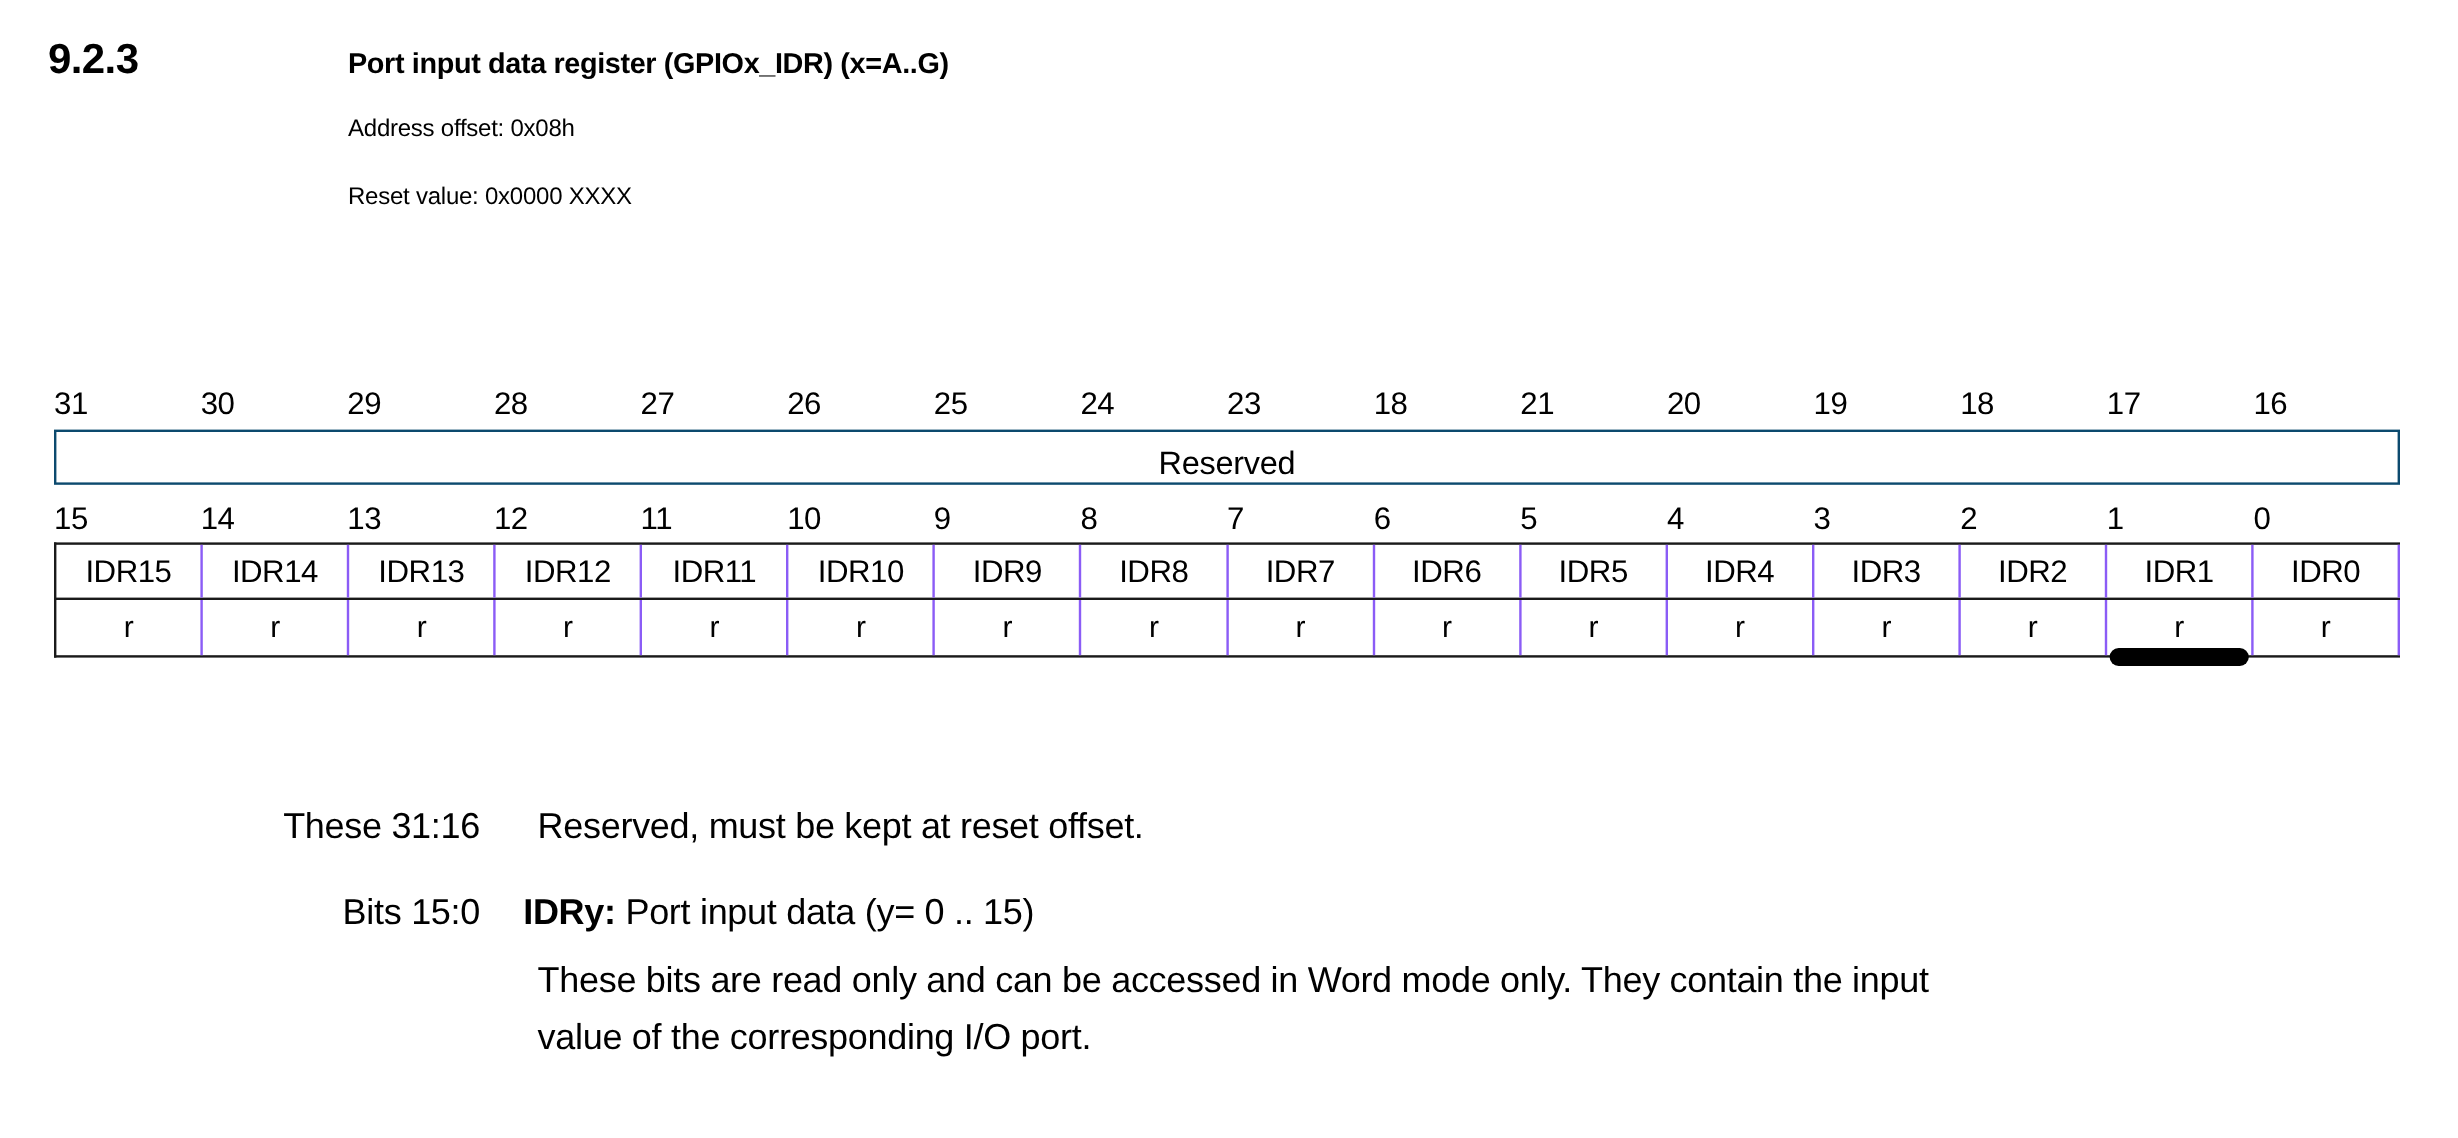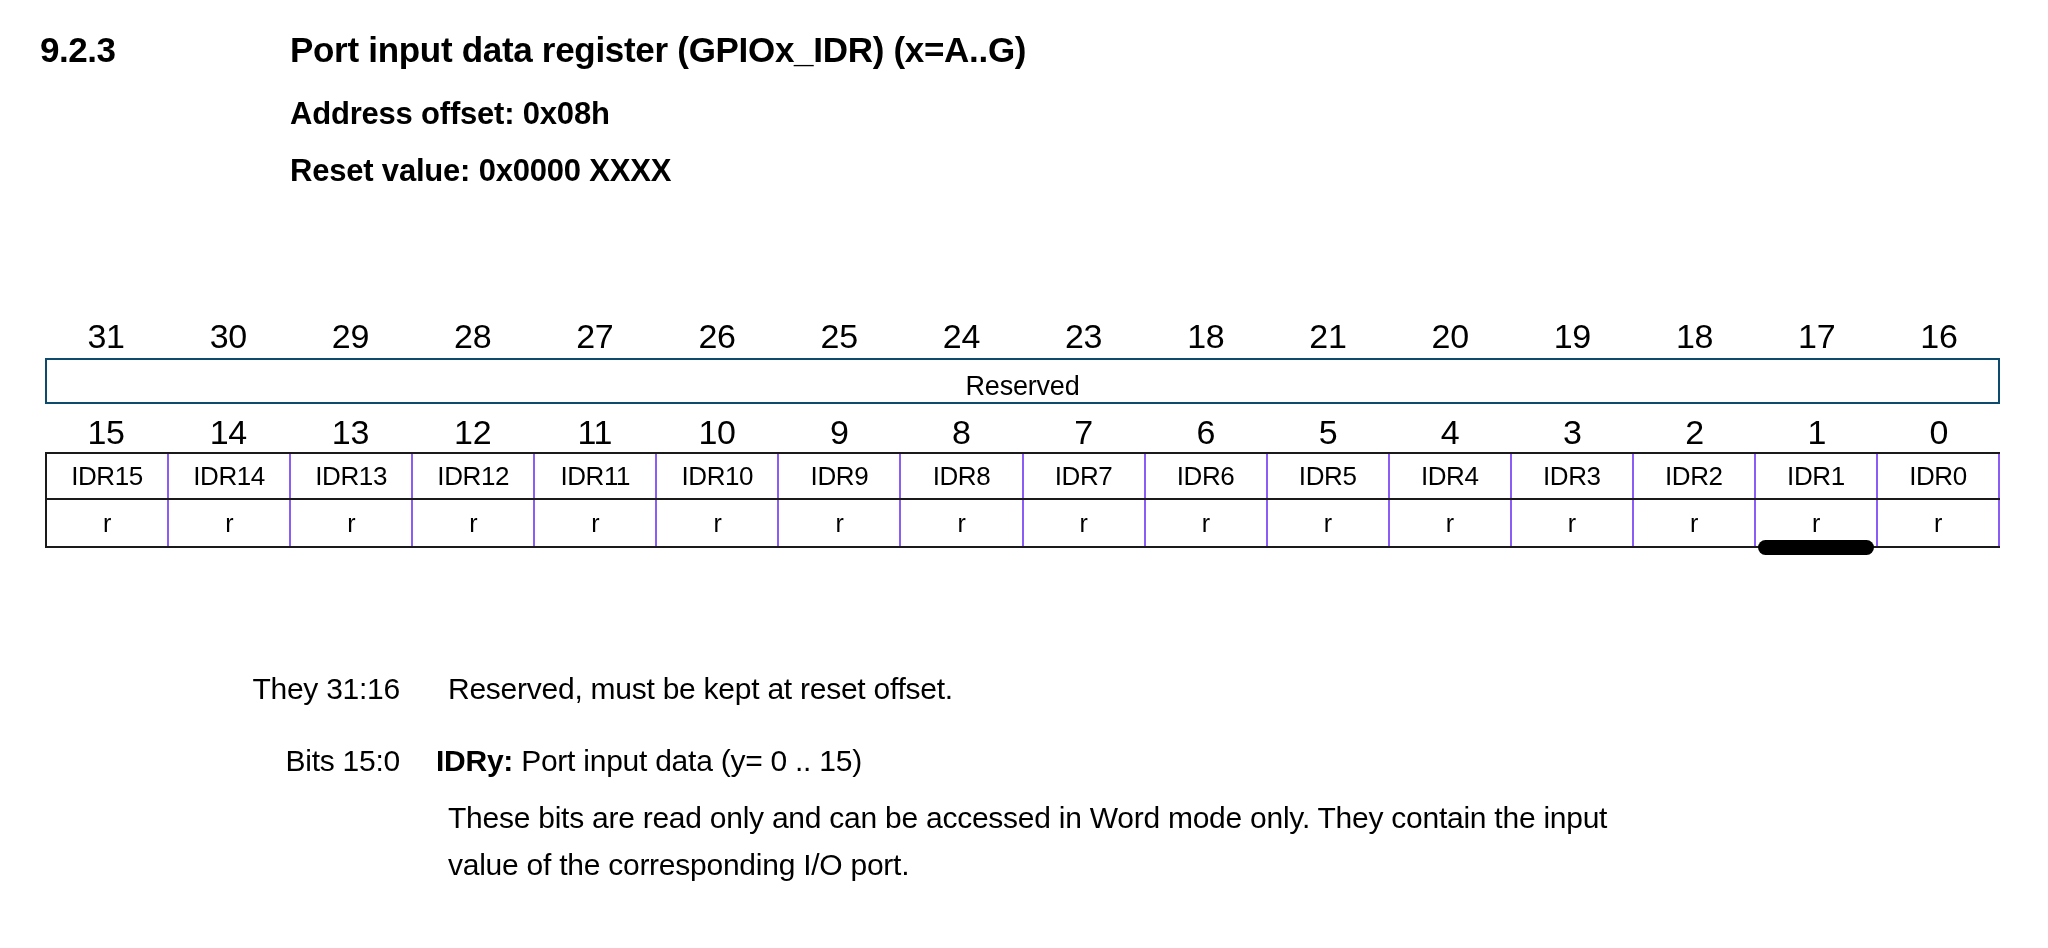--- a/index.html
+++ b/index.html
@@ -33,55 +33,54 @@
     align-items: baseline;
   }
   .heading-num {
     font-size: 35px;
     font-weight: bold;
     letter-spacing: -0.5px;
     width: 250px;
     flex: 0 0 250px;
   }
   .heading-title {
-    font-size: 35px;
+    font-size: 24px;
     font-weight: bold;
     letter-spacing: -0.3px;
     white-space: nowrap;
   }
 
   
   .meta-line {
     position: absolute;
     left: 290px;
-    font-size: 31px;
+    font-size: 20px;
     letter-spacing: -0.2px;
     white-space: nowrap;
-    font-weight: bold;
   }
   .meta-offset { top: 96px; }
   .meta-reset  { top: 153px; }
 
   
   .reg-table {
     position: absolute;
     left: 45px;
     top: 320px;
     width: 1955px;
   }
 
   .bitnum-row {
     display: flex;
     width: 100%;
     height: 36px;
   }
   .bitnum {
     flex: 1 1 0;
-    text-align: center;
-    font-size: 34px;
+    text-align: left;
+    font-size: 26px;
     line-height: 32px;
     letter-spacing: -0.3px;
   }
 
   .reserved-bar {
     width: 100%;
     height: 46px;
     border: 2px solid #0c4a6e;
     box-sizing: border-box;
     display: flex;
@@ -259,21 +258,21 @@
       <div class="cell access">r</div>
       <div class="cell access">
         <span>r</span>
         <span class="marker"></span>
       </div>
       <div class="cell access">r</div>
     </div>
 
   </div>
 
-  <div class="desc-label l1">They 31:16</div>
+  <div class="desc-label l1">These 31:16</div>
   <div class="desc desc-body b1">Reserved, must be kept at reset offset.</div>
 
   <div class="desc-label l2">Bits 15:0</div>
   <div class="desc desc-body b2"><b>IDRy:</b><span> Port input data (y= 0 .. 15)</span></div>
 
   <div class="para">
     <span class="l">These bits are read only and can be accessed in Word mode only. They contain the input</span>
     <span class="l">value of the corresponding I/O port.</span>
   </div>
 

